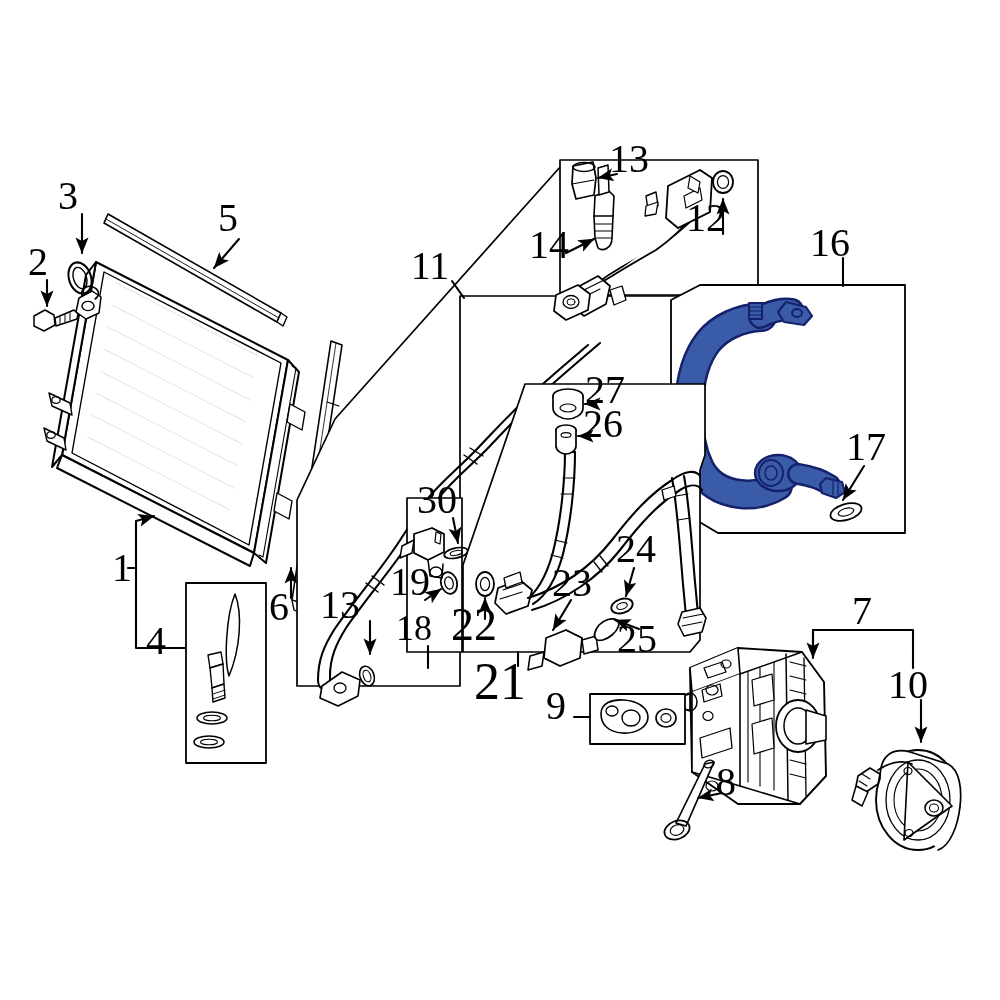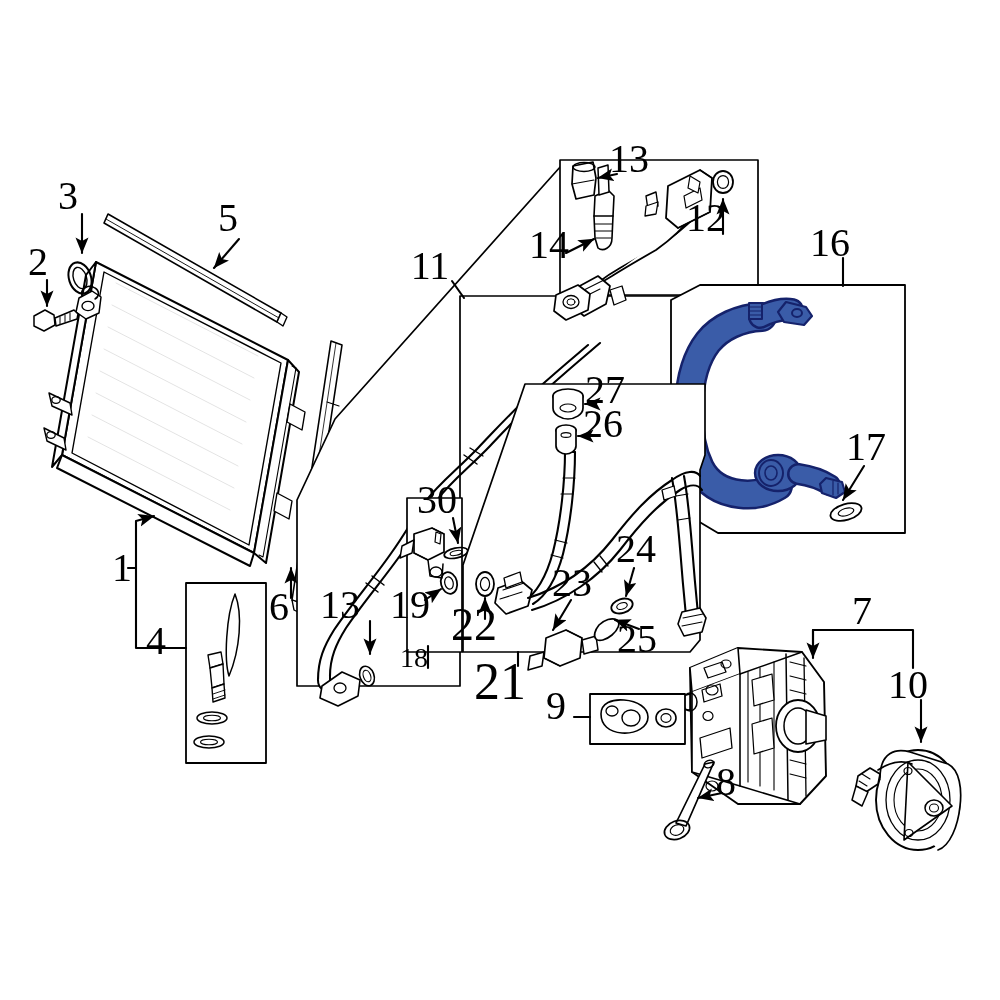--- a/index.html
+++ b/index.html
@@ -426,22 +426,22 @@
   <span class="callout" style="left:726px;top:782px;font-size:40px;transform:translate(-50%,-50%)">8</span>
   <span class="callout" style="left:556px;top:706px;font-size:40px;transform:translate(-50%,-50%)">9</span>
   <span class="callout" style="left:908px;top:685px;font-size:40px;transform:translate(-50%,-50%)">10</span>
   <span class="callout" style="left:430px;top:266px;font-size:40px;transform:translate(-50%,-50%)">11</span>
   <span class="callout" style="left:706px;top:218px;font-size:40px;transform:translate(-50%,-50%)">12</span>
   <span class="callout" style="left:340px;top:605px;font-size:40px;transform:translate(-50%,-50%)">13</span>
   <span class="callout" style="left:549px;top:245px;font-size:40px;transform:translate(-50%,-50%)">14</span>
   <span class="callout" style="left:629px;top:159px;font-size:40px;transform:translate(-50%,-50%)">13</span>
   <span class="callout" style="left:830px;top:243px;font-size:40px;transform:translate(-50%,-50%)">16</span>
   <span class="callout" style="left:866px;top:447px;font-size:40px;transform:translate(-50%,-50%)">17</span>
-  <span class="callout" style="left:414px;top:658px;font-size:28px;transform:translate(-50%,-50%)">18</span>
-  <span class="callout" style="left:410px;top:605px;font-size:40px;transform:translate(-50%,-50%)">19</span>
+  <span class="callout" style="left:414px;top:628px;font-size:36px;transform:translate(-50%,-50%)">18</span>
+  <span class="callout" style="left:410px;top:582px;font-size:40px;transform:translate(-50%,-50%)">19</span>
   <span class="callout" style="left:437px;top:500px;font-size:40px;transform:translate(-50%,-50%)">30</span>
   <span class="callout" style="left:500px;top:682px;font-size:52px;transform:translate(-50%,-50%)">21</span>
   <span class="callout" style="left:474px;top:625px;font-size:46px;transform:translate(-50%,-50%)">22</span>
   <span class="callout" style="left:572px;top:583px;font-size:40px;transform:translate(-50%,-50%)">23</span>
   <span class="callout" style="left:636px;top:549px;font-size:40px;transform:translate(-50%,-50%)">24</span>
   <span class="callout" style="left:637px;top:639px;font-size:40px;transform:translate(-50%,-50%)">25</span>
   <span class="callout" style="left:603px;top:424px;font-size:40px;transform:translate(-50%,-50%)">26</span>
   <span class="callout" style="left:605px;top:390px;font-size:40px;transform:translate(-50%,-50%)">27</span>
 
 </div>

